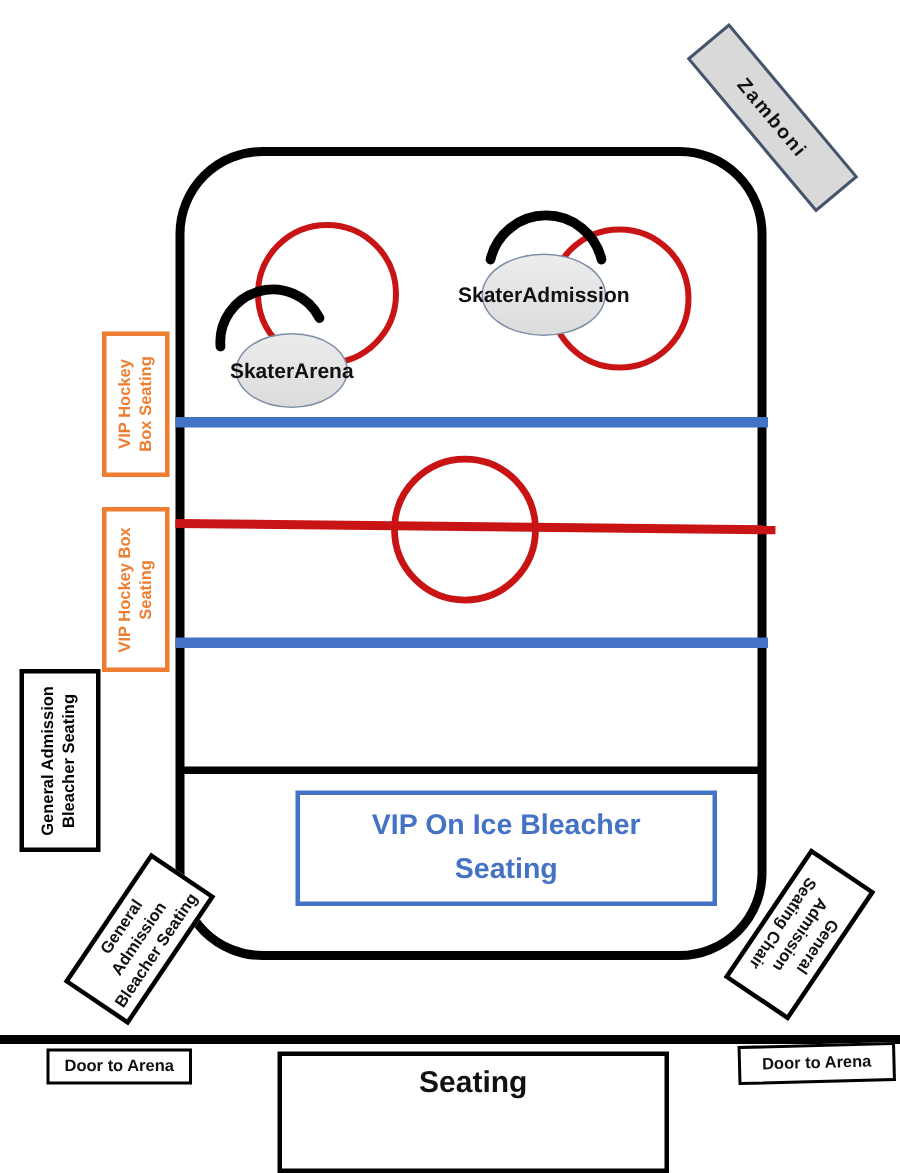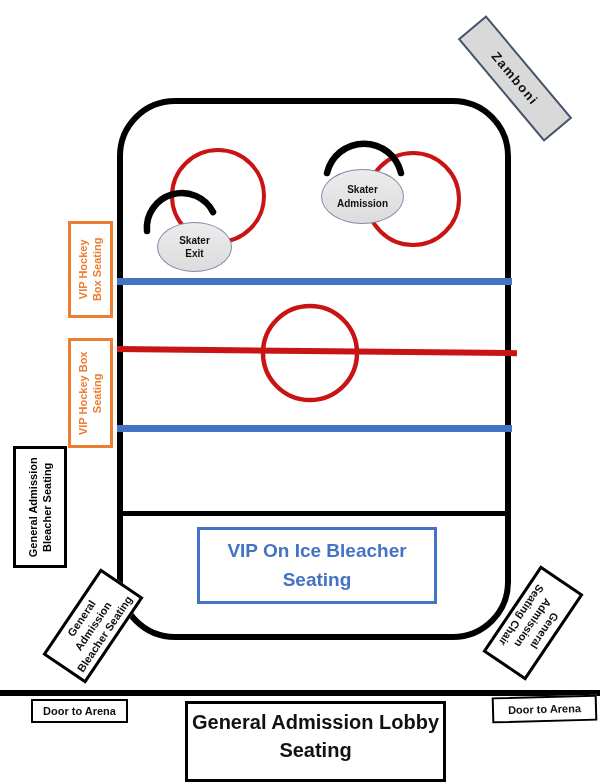--- a/index.html
+++ b/index.html
@@ -17,22 +17,22 @@
   #blue-line-bottom{left:117px;top:425px;width:395px;height:7px;background:#4472C4;}
   #goal-line{left:120px;top:511px;width:389px;height:5px;background:#000;}
   #lobby-divider{left:0;top:690px;width:600px;height:6px;background:#000;}
 
   #overlay-svg{position:absolute;left:0;top:0;}
 
   
   .skater-ellipse{position:absolute;border-radius:50%;
       background:linear-gradient(180deg,#ececec,#dcdcdc);
       border:1.5px solid #7c8da6;box-sizing:border-box;
-      display:flex;flex-direction:column;align-items:center;justify-content:center;
-      font-size:10px;font-weight:700;line-height:1.35;text-align:center;}
+      display:flex;flex-direction:row;align-items:center;justify-content:center;
+      font-size:14px;font-weight:700;line-height:1.35;text-align:center;}
   #skater-exit{left:157px;top:222px;width:75px;height:50px;}
   #skater-entrance{left:321px;top:169px;width:83px;height:55px;}
 
   
   #zamboni{position:absolute;left:448px;top:60px;width:134px;height:37px;
       transform:rotate(50deg);transform-origin:center;
       background:#d9d9d9;border:2px solid #44546A;box-sizing:border-box;
       display:flex;align-items:center;justify-content:center;
       font-size:13px;font-weight:700;letter-spacing:1.5px;}
 
@@ -46,21 +46,21 @@
   #ga-vertical .vtext{font-size:11px;font-weight:700;color:#000;}
 
   
   .tiltbox{position:absolute;box-sizing:border-box;border:3px solid #000;background:#fff;
       display:flex;flex-direction:column;align-items:center;justify-content:center;
       font-size:11px;font-weight:700;line-height:1.3;text-align:center;}
   #ga-tilted-left{left:41px;top:600px;width:104px;height:52px;transform:rotate(-56deg);}
   #ga-tilted-right{left:481px;top:597px;width:104px;height:52px;transform:rotate(124deg);}
 
   
-  #vip-on-ice{position:absolute;left:197px;top:527px;width:240px;height:77px;
+  #vip-on-ice{position:absolute;left:197px;top:527px;width:281px;height:77px;
       border:3px solid #4472C4;box-sizing:border-box;color:#4472C4;
       display:flex;flex-direction:column;align-items:center;justify-content:center;
       font-size:19px;font-weight:700;line-height:1.5;text-align:center;}
 
   
   .doorbox{position:absolute;border:2.5px solid #000;box-sizing:border-box;background:#fff;
       display:flex;align-items:center;justify-content:center;
       font-size:11px;font-weight:700;}
   #door-left{left:31px;top:699px;width:97px;height:24px;}
   #door-right{left:492px;top:696px;width:105px;height:26px;transform:rotate(-1.5deg);}
@@ -88,21 +88,21 @@
     <path d="M 147 231 A 35 35 0 0 1 213 212" fill="none" stroke="#000" stroke-width="6.5" stroke-linecap="round"></path>
     <path d="M 327 173 A 38 38 0 0 1 401 173" fill="none" stroke="#000" stroke-width="6.5" stroke-linecap="round"></path>
   </svg>
 
   <div id="zamboni">
     <span>Zamboni</span>
   </div>
 
   <div class="skater-ellipse" id="skater-exit">
     <span>Skater</span>
-    <span>Exit</span>
+    <span>Arena</span>
   </div>
   <div class="skater-ellipse" id="skater-entrance">
     <span>Skater</span>
     <span>Admission</span>
   </div>
 
   <div class="vbox" id="vip-box-top">
     <div class="vtext orange-text">
       <div>VIP Hockey</div>
       <div>Box Seating</div>
@@ -138,17 +138,16 @@
   </div>
 
   <div class="hline" id="lobby-divider"></div>
   <div class="doorbox" id="door-left">
     <span>Door to Arena</span>
   </div>
   <div class="doorbox" id="door-right">
     <span>Door to Arena</span>
   </div>
   <div id="lobby-box">
-    <div>General Admission Lobby</div>
     <div>Seating</div>
   </div>
 
 </div>
 
 </body></html>

